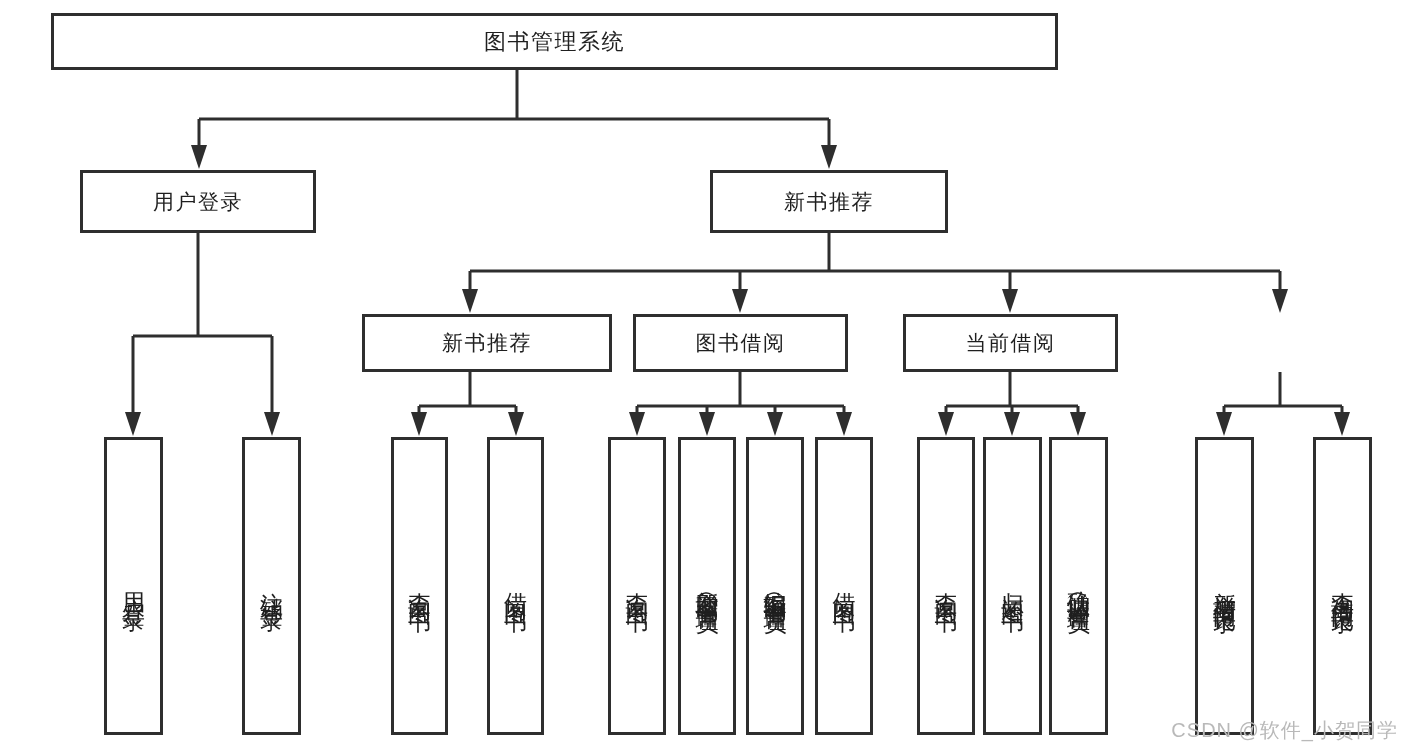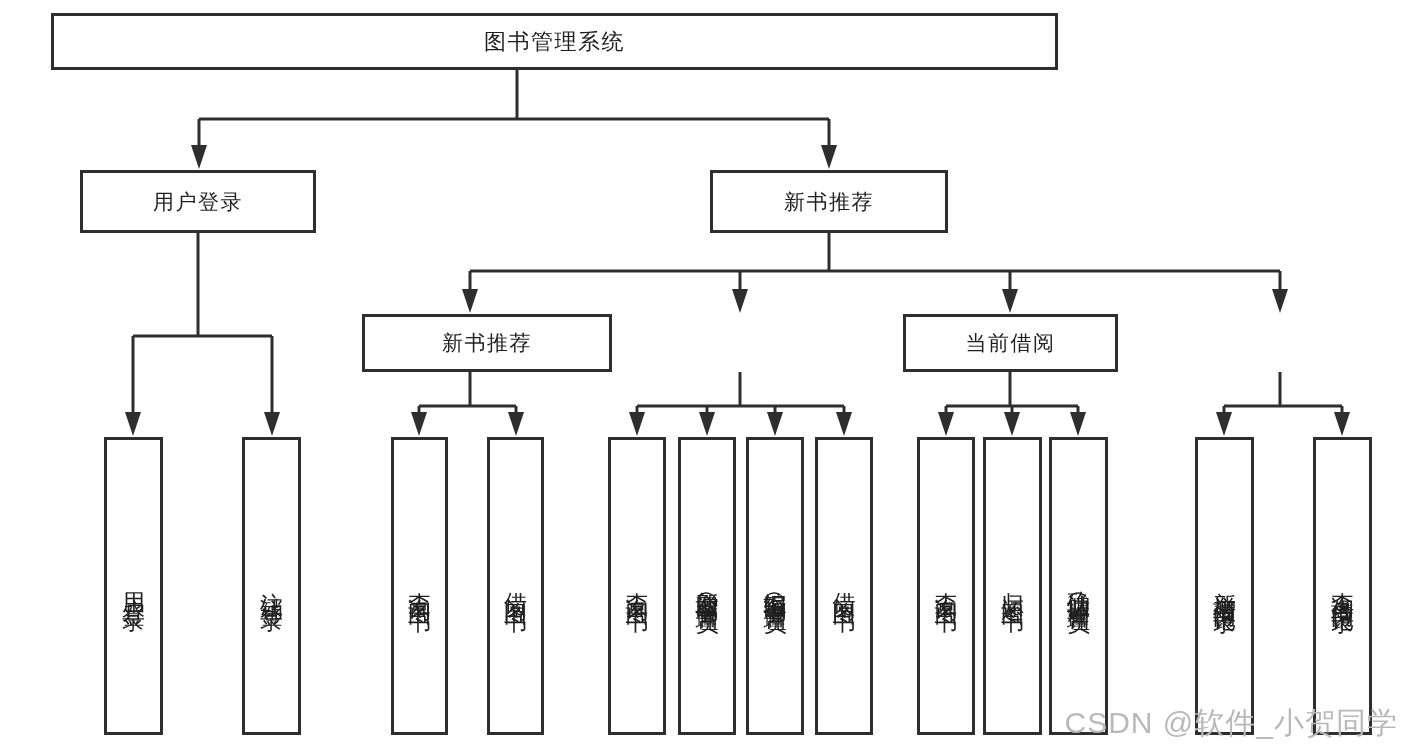--- a/index.html
+++ b/index.html
@@ -16,21 +16,21 @@
     color:var(--text,#1f1f1f);
   }
   .hbox { font-size:21px; letter-spacing:1.5px; }
   .vbox {
     writing-mode:vertical-rl; text-orientation:mixed;
     font-size:23px; letter-spacing:6px; line-height:1;
     padding:6px 0;
   }
   .watermark {
     position:absolute; right:7px; bottom:3px; z-index:5;
-    font-size:30px; color:var(--wm,#b9b9b9); letter-spacing:1px;
+    font-size:20px; color:var(--wm,#b9b9b9); letter-spacing:1px;
     white-space:nowrap;
   }
 </style>
 </head>
 <body>
 
 <div class="canvas">
 
   <svg class="wires" viewBox="0 0 1405 747" xmlns="http://www.w3.org/2000/svg">
     <path d="M517 70 V119 M199 119 H829 M199 119 V150 M829 119 V150
@@ -62,20 +62,21 @@
       <polygon points="1334,412 1350,412 1342,436"></polygon>
     </g>
   </svg>
 
   <div class="box hbox" style="left:13px; top:13px; width:1007px; height:57px; font-size:22px;margin-left:38px;">图书管理系统</div>
 
   <div class="box hbox" style="left:80px; top:170px; width:236px; height:63px;">用户登录</div>
   <div class="box hbox" style="left:710px; top:170px; width:238px; height:63px;">新书推荐</div>
 
   <div class="box hbox" style="left:362px; top:314px; width:250px; height:58px;">新书推荐</div>
+  <div class="box hbox" style="left:633px; top:314px; width:215px; height:58px;">图书借阅</div>
   <div class="box hbox" style="left:903px; top:314px; width:215px; height:58px;">当前借阅</div>
 
   <div class="box vbox" style="left:104px; top:437px; width:59px; height:298px;">用户登录</div>
   <div class="box vbox" style="left:242px; top:437px; width:59px; height:298px;">注销登录</div>
 
   <div class="box vbox" style="left:391px; top:437px; width:57px; height:298px;">查询图书</div>
   <div class="box vbox" style="left:487px; top:437px; width:57px; height:298px;">借阅图书</div>
 
   <div class="box vbox" style="left:608px; top:437px; width:58px; height:298px;">查询图书</div>
   <div class="box vbox" style="left:678px; top:437px; width:58px; height:298px; letter-spacing:3px;">新增图书（管理员）</div>

